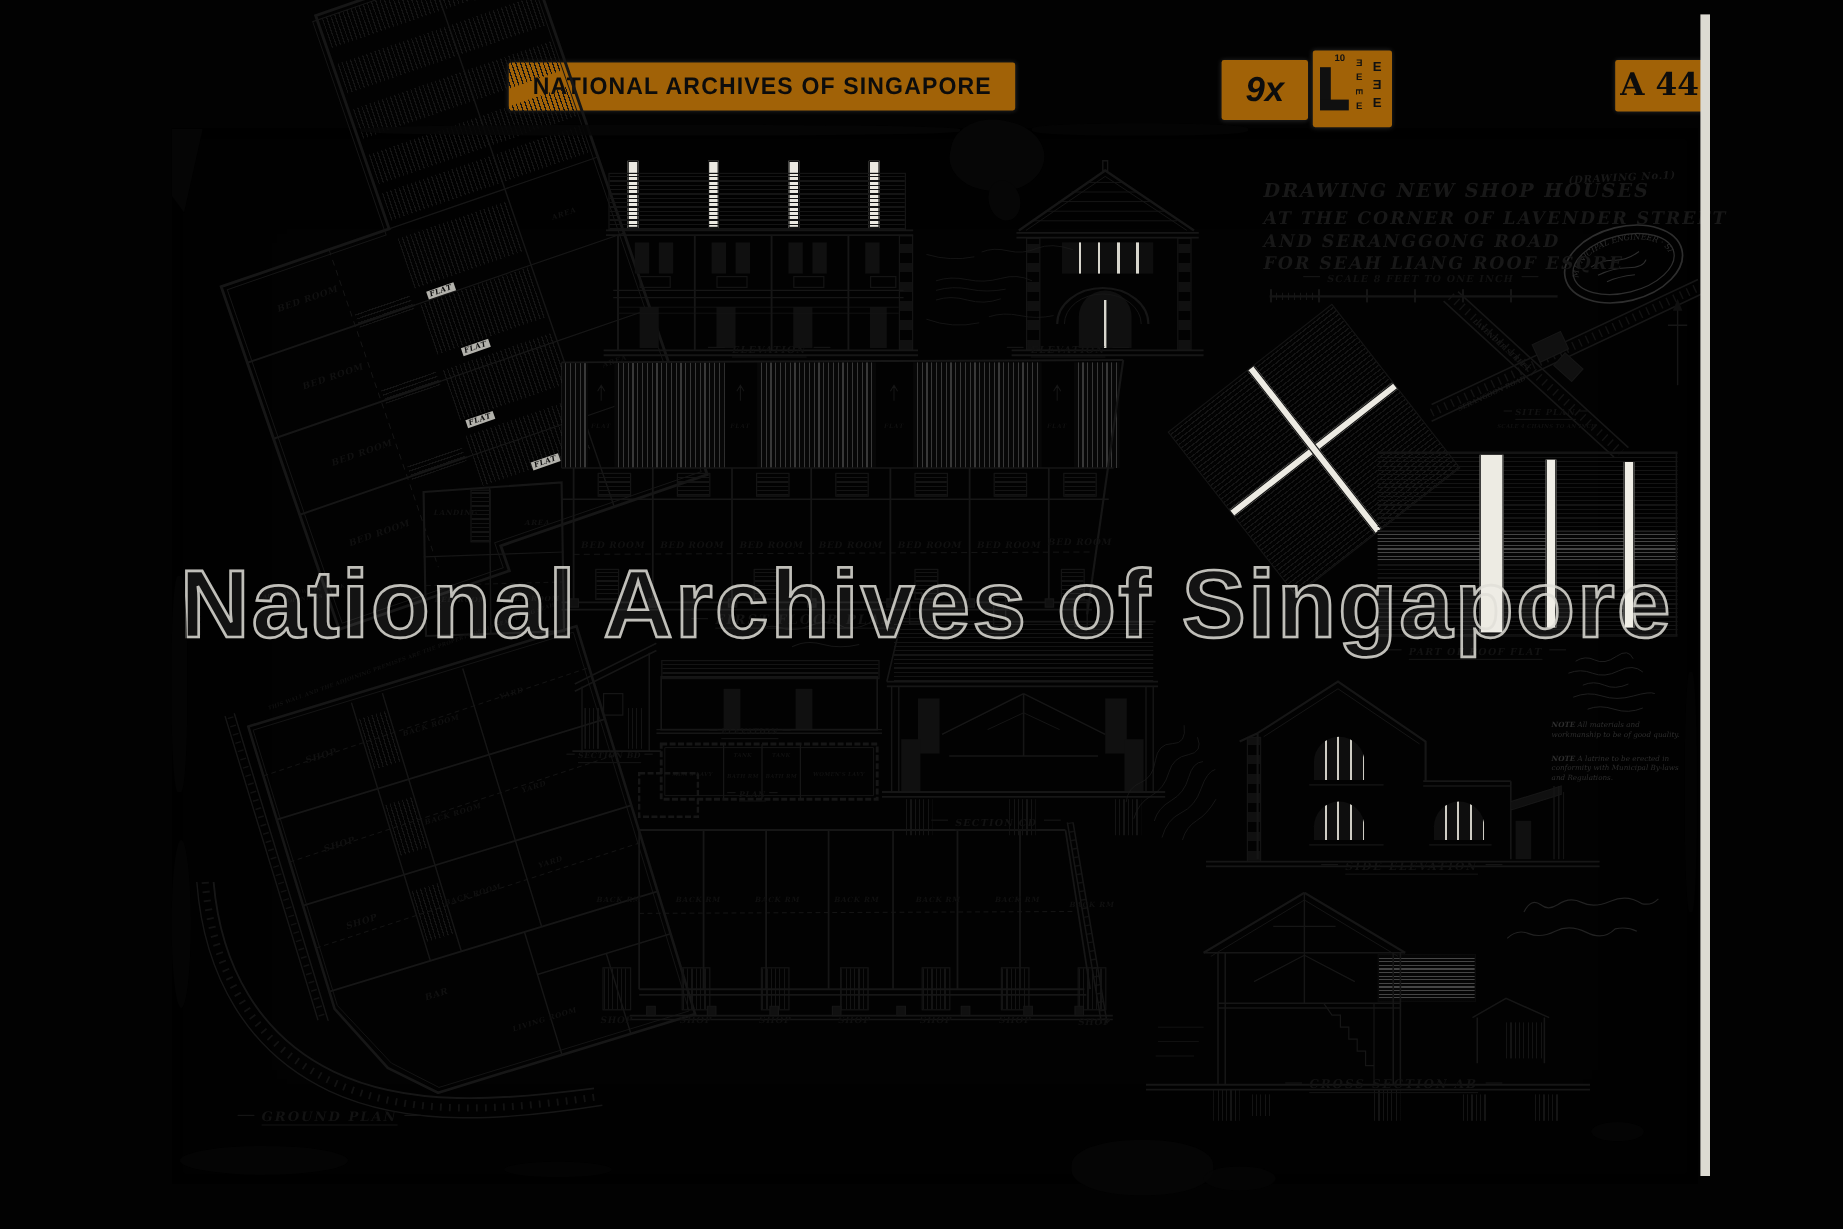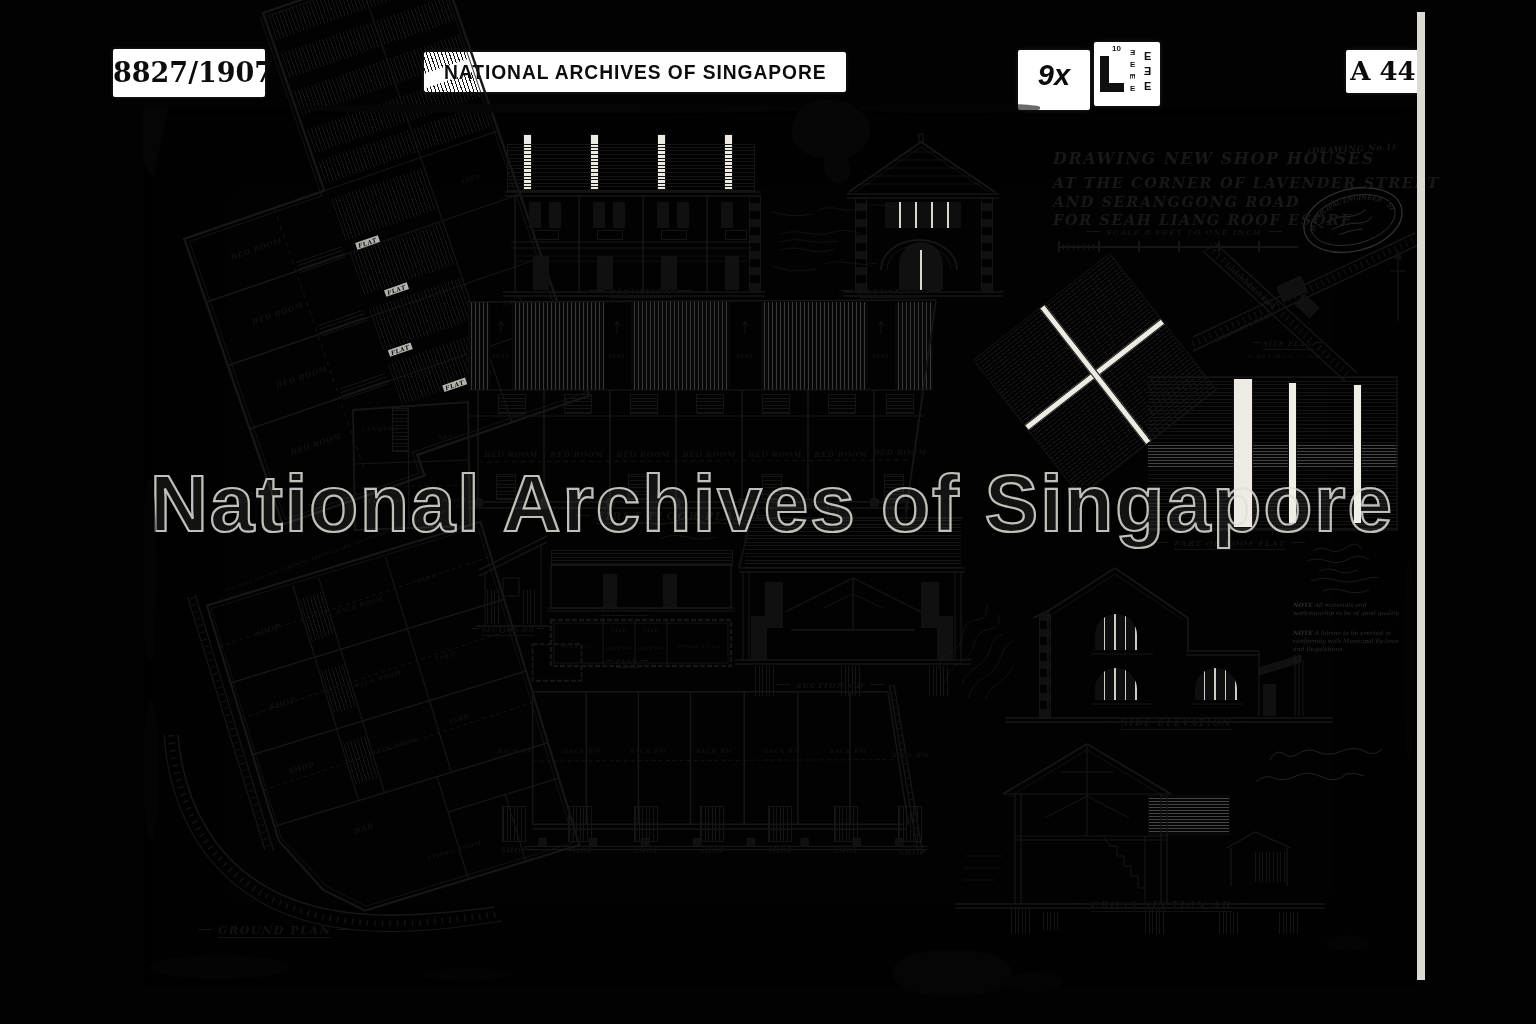--- a/index.html
+++ b/index.html
@@ -1,20 +1,20 @@
 <!DOCTYPE html>
 <html><head>
 <meta charset="utf-8">
 <style>
   html,body{margin:0;padding:0;background:#000;}
   #stage{position:relative;width:1536px;height:1024px;background:#020202;overflow:hidden;
          font-family:"Liberation Sans",sans-serif;}
   .abs{position:absolute;}
   
-  .chip{position:absolute;background:#ffffff;color:#0c0c0c;text-align:center;border-radius:2px;
+  .chip{position:absolute;background:#a16207;color:#0c0c0c;text-align:center;border-radius:2px;
         box-shadow:0 0 4px rgba(255,255,255,.15);}
   
   #sheet{position:absolute;left:143px;top:107px;width:1272px;height:880px;
          background:radial-gradient(ellipse at 45% 40%,#f4f2eb 0%,#ecead8e 55%,#ebe9e1 55%,#e0ded4 100%);
          box-shadow:inset 0 0 80px rgba(0,0,0,.30), inset 0 0 9px rgba(0,0,0,.22);}
   
   .hh{background:repeating-linear-gradient(0deg,#141414 0 1px,rgba(0,0,0,0) 1px 3.6px);}
   .hv{background:repeating-linear-gradient(90deg,#141414 0 1px,rgba(0,0,0,0) 1px 3.6px);}
   .hdark{background:repeating-linear-gradient(90deg,#070707 0 3px,#383838 3px 4px);}
   .hroof{background:repeating-linear-gradient(0deg,#050505 0 2px,#454545 2px 3px);}
@@ -47,27 +47,24 @@
 </style>
 </head>
 <body>
 
 <div id="stage">
 
   <div id="sheet"></div>
 
   <div id="watermark">National Archives of Singapore</div>
 
-  <div class="chip" style="left:113px;top:49px;width:152px;height:48px;line-height:48px;">
-    <span style="font-family:'DejaVu Serif',serif;font-weight:700;font-size:27px;">8827/1907</span>
-  </div>
   <div class="chip" style="left:424px;top:52px;width:422px;height:40px;line-height:40px;">
     <span style="font-weight:700;font-size:20px;letter-spacing:1px;display:inline-block;transform:scaleX(.96);">NATIONAL ARCHIVES OF SINGAPORE</span>
   </div>
-  <div class="chip" style="left:1018px;top:50px;width:72px;height:60px;line-height:50px;">
+  <div class="chip" style="left:1018px;top:50px;width:72px;height:50px;line-height:50px;">
     <span style="font-style:italic;font-weight:700;font-size:29px;">9x</span>
   </div>
   <div class="chip" style="left:1094px;top:42px;width:66px;height:64px;">
     <div class="abs dk" style="left:6px;top:14px;width:9px;height:34px;"></div>
     <div class="abs dk" style="left:6px;top:41px;width:24px;height:9px;"></div>
     <span class="abs" style="left:18px;top:2px;font-size:8px;font-weight:700;color:#111;">10</span>
     <span class="abs" style="left:36px;top:6px;font-size:8px;font-weight:700;color:#111;transform:scaleX(-1);">E</span>
     <span class="abs" style="left:36px;top:18px;font-size:8px;font-weight:700;color:#111;">E</span>
     <span class="abs" style="left:36px;top:30px;font-size:8px;font-weight:700;color:#111;transform:rotate(90deg);">E</span>
     <span class="abs" style="left:36px;top:42px;font-size:8px;font-weight:700;color:#111;">E</span>

